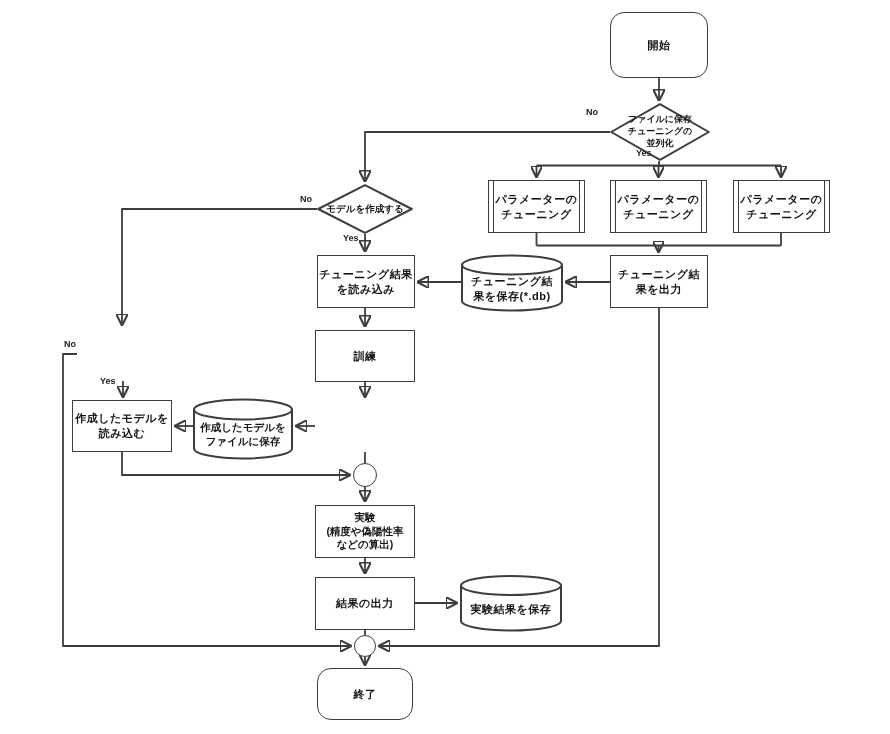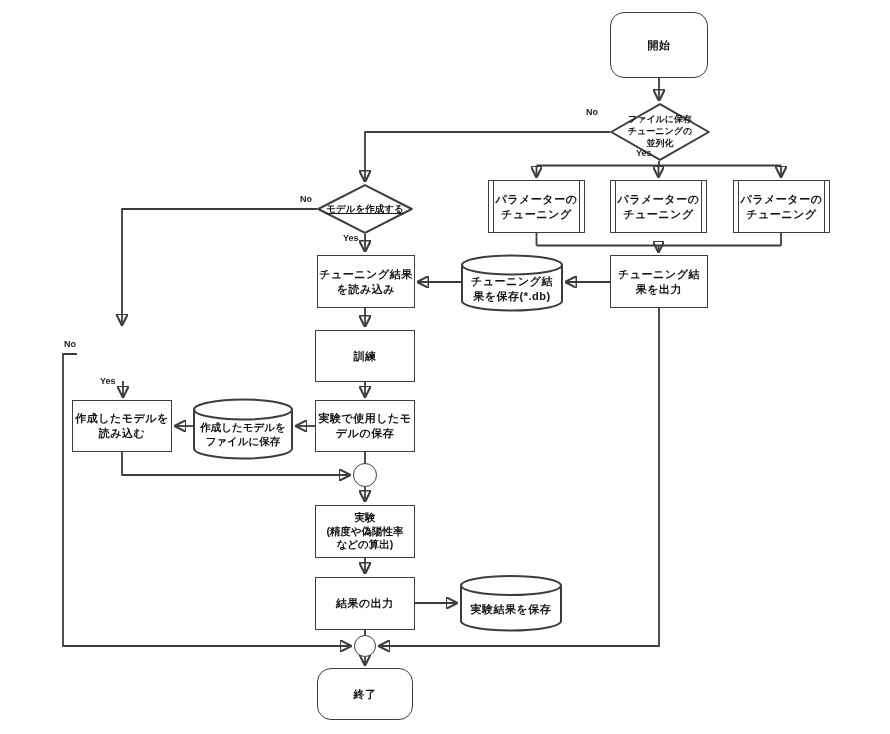--- a/index.html
+++ b/index.html
@@ -34,21 +34,21 @@
   .decision,.cylinder{background:transparent;border:none;}
   svg.shape{position:absolute;left:0;top:0;width:100%;height:100%;}
   svg.shape polygon,svg.shape path{fill:#ffffff;stroke:var(--ink);stroke-width:2;stroke-linejoin:round;}
   svg.shape path.open{fill:none;}
   .lbl{
     position:relative;z-index:2;
     font-size:11px;line-height:1.35;font-weight:600;
     white-space:pre-line;letter-spacing:0.5px;
   }
   .lbl.small{font-size:9px;line-height:1.3;letter-spacing:0;}
-  .lbl.dsmall{font-size:9.5px;line-height:1.3;letter-spacing:0;text-decoration:underline;}
+  .lbl.dsmall{font-size:9.5px;line-height:1.3;letter-spacing:0;}
   .lbl.mid{font-size:10.5px;line-height:1.3;letter-spacing:0;}
   .cyl-lbl{padding-top:12px;}
   .junction{
     position:absolute;box-sizing:border-box;
     background:#ffffff;border:1.9px solid var(--ink);border-radius:50%;
   }
   .edge-label{
     position:absolute;z-index:3;
     font-size:9px;font-weight:700;color:#222;
     letter-spacing:0;
@@ -168,24 +168,20 @@
     <svg class="shape" viewBox="0 0 96 50">
         <polygon points="48,1.2 94.8,25 48,48.8 1.2,25"></polygon>
       </svg>
     <span class="lbl dsmall">モデルを作成する</span>
   </div>
 
   <div class="node box" style="left:315px;top:330px;width:100px;height:52px">
     <span class="lbl">訓練</span>
   </div>
 
-  <div class="node box" style="left:315px;top:400px;width:100px;height:52px">
-    <span class="lbl">実験で使用したモ
-デルの保存</span>
-  </div>
 
   <div class="node cylinder" style="left:193px;top:398px;width:100px;height:62px">
     <svg class="shape" viewBox="0 0 100 62">
       <path d="M1,11.5 A49,10 0 0 1 99,11.5 L99,50.5 A49,10 0 0 1 1,50.5 Z"></path>
       <path class="open" d="M1,11.5 A49,10 0 0 0 99,11.5"></path>
     </svg>
     <span class="lbl cyl-lbl mid">作成したモデルを
 ファイルに保存</span>
   </div>
 

